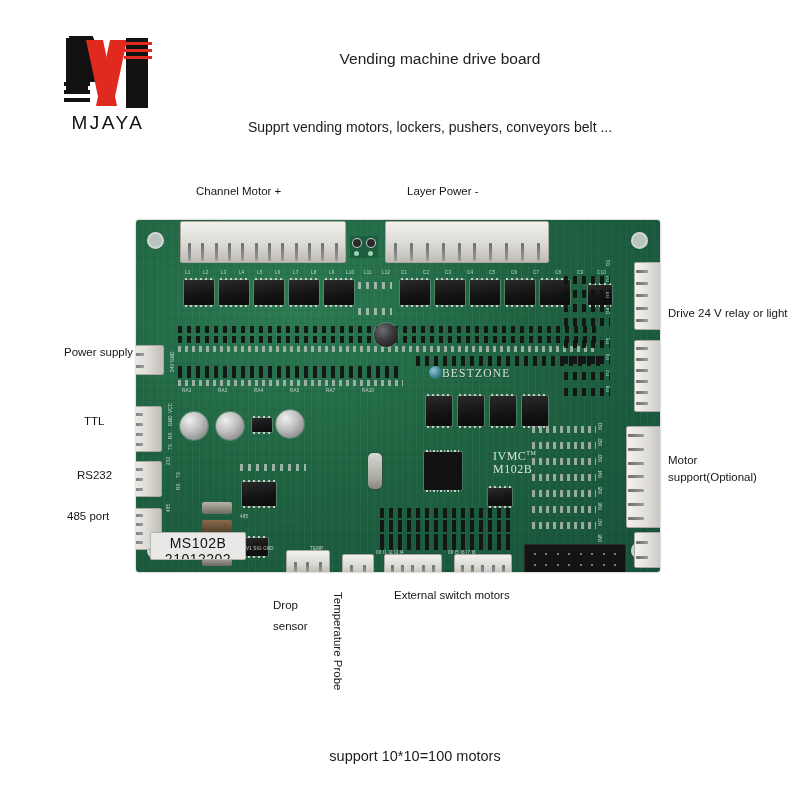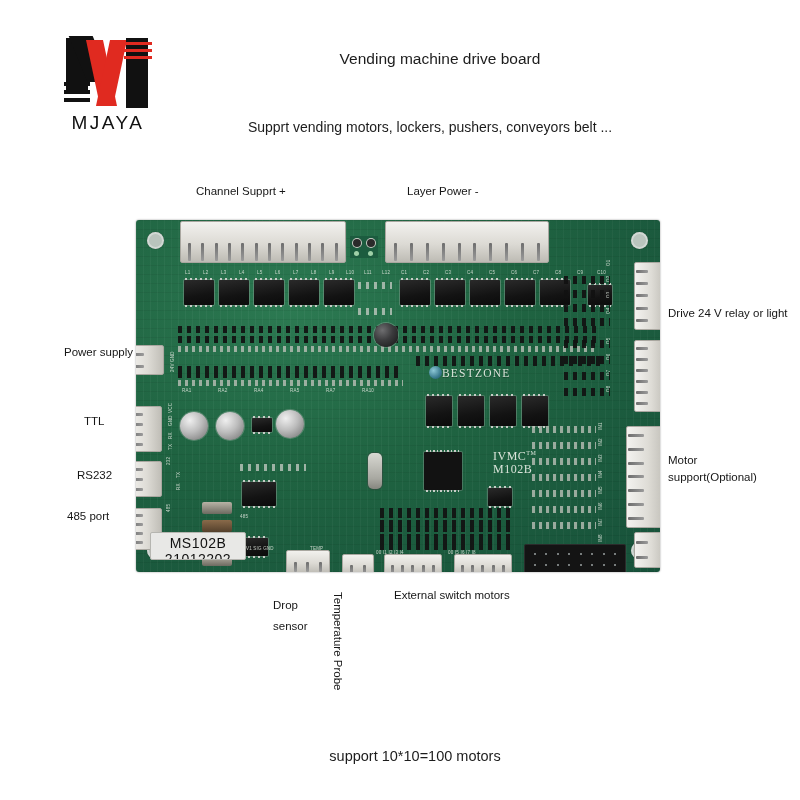--- a/index.html
+++ b/index.html
@@ -266,21 +266,21 @@
     <div class="bar-red" style="top:11px"></div>
     <div class="bar-red" style="top:18px"></div>
   </div>
   <div id="logo-word">MJAYA</div>
 </div>
 
 <div class="abs" id="title">Vending machine drive board</div>
 <div class="abs" id="subtitle">Supprt vending motors, lockers, pushers, conveyors belt ...</div>
 <div class="abs" id="footer">support 10*10=100 motors</div>
 
-<div class="abs callout" style="left:196px; top:183px;">Channel Supprt +</div>
+<div class="abs callout" style="left:196px; top:183px;">Channel Motor +</div>
 <div class="abs callout" style="left:407px; top:183px;">Layer Power -</div>
 
 <div class="abs callout" style="left:40px; top:344px;margin-left:24px;">Power supply</div>
 <div class="abs callout" style="left:84px; top:413px;">TTL</div>
 <div class="abs callout" style="left:77px; top:467px;">RS232</div>
 <div class="abs callout" style="left:67px; top:508px;">485 port</div>
 
 <div class="abs callout" style="left:668px; top:305px;">Drive 24 V relay or light</div>
 <div class="abs callout" style="left:668px; top:444px;margin-top:8px;">Motor</div>
 <div class="abs callout" style="left:668px; top:469px;">support(Optional)</div>

